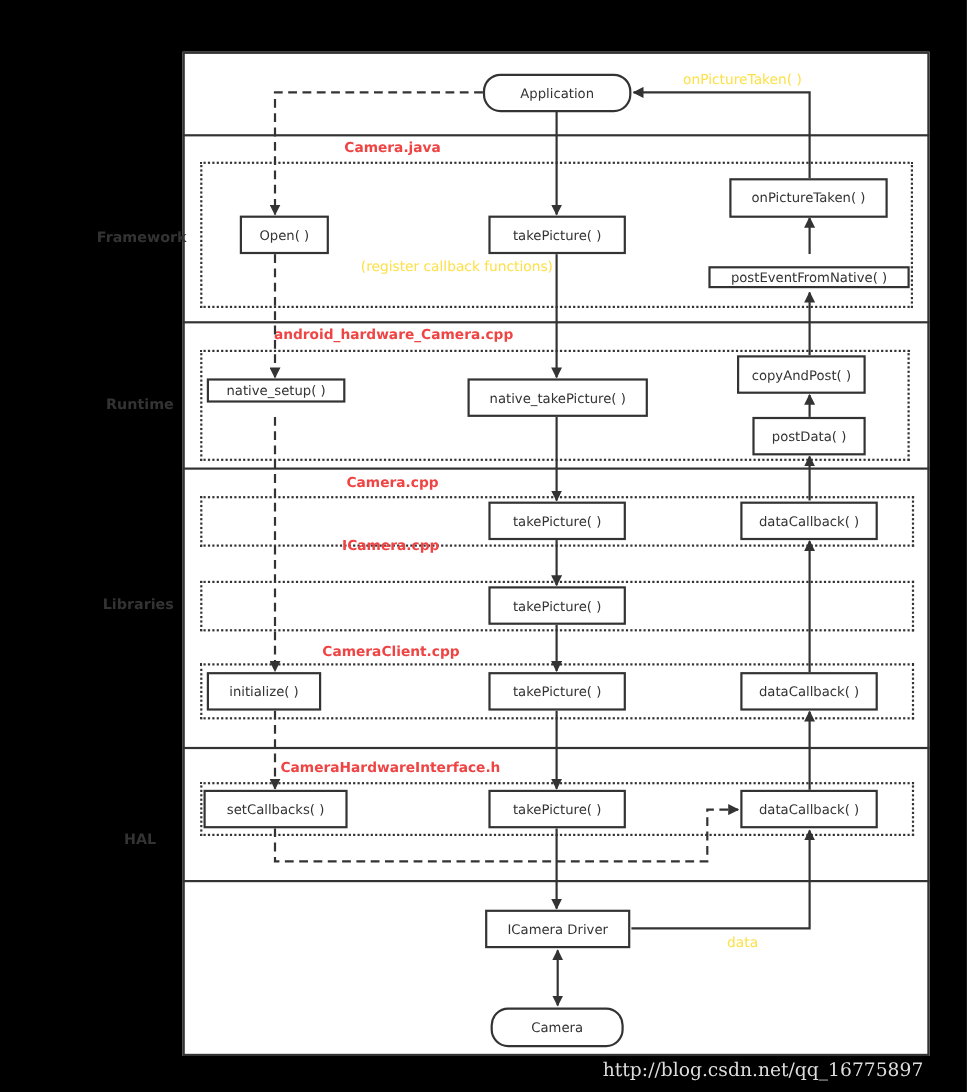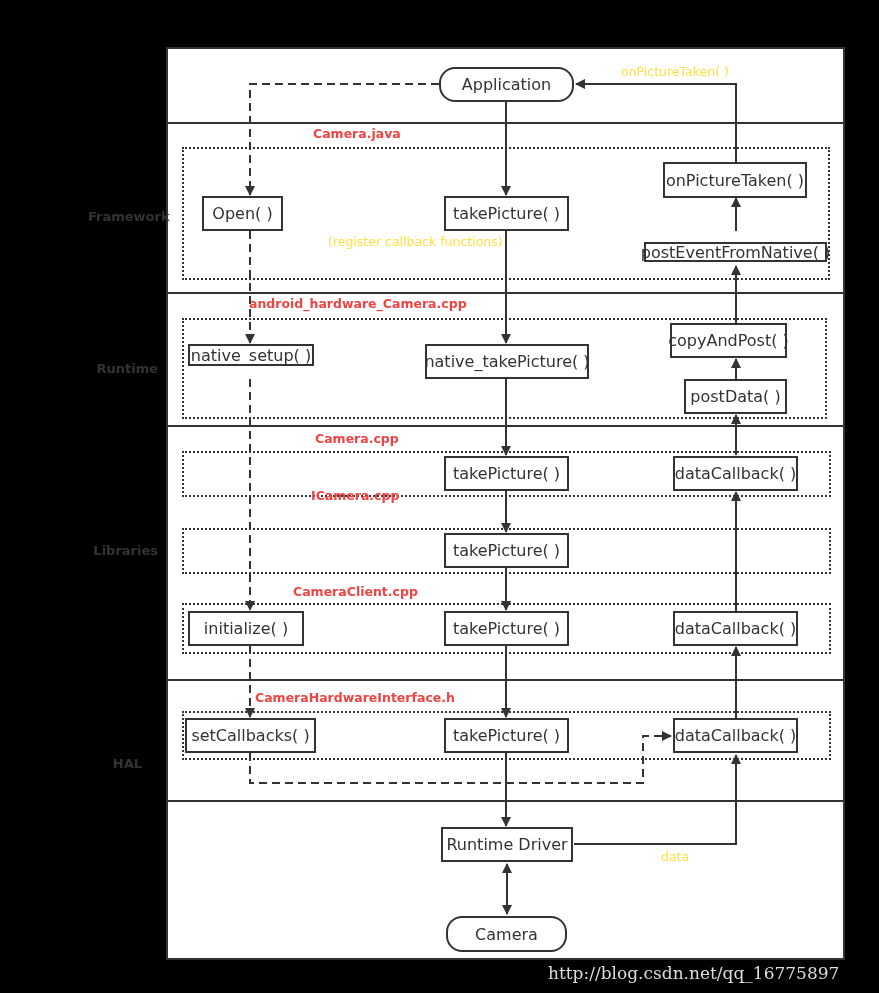--- a/index.html
+++ b/index.html
@@ -5,21 +5,21 @@
   html, body { margin:0; padding:0; }
   body { width:879px; height:993px; background:#000; position:relative; overflow:hidden;
          font-family:"DejaVu Sans","Liberation Sans",sans-serif; }
   .canvas { position:absolute; left:166px; top:47px; width:679px; height:913px;
             background:#fff; border:2px solid #333; box-sizing:border-box; }
   .hline { position:absolute; left:166px; width:679px; height:2px; background:#333; }
   .layer-label { position:absolute; color:#333; font-weight:bold; font-size:13px; text-align:right; width:80px; }
   .group { position:absolute; border:2px dotted #333; box-sizing:border-box; }
   .group-title { position:absolute; font-weight:bold; font-size:12.5px; color:#ef4444; white-space:nowrap; }
   .node { position:absolute; border:2px solid #333; background:#fff; box-sizing:border-box;
-          display:flex; align-items:center; justify-content:center; font-size:16px; color:#333; white-space:nowrap; }
+          display:flex; align-items:center; justify-content:center; font-size:12px; color:#333; white-space:nowrap; }
   .node.round { border-radius:16px; }
   .note { position:absolute; font-size:12.5px; color:#fde047; white-space:nowrap; }
   .watermark { position:absolute; font-family:"DejaVu Serif","Liberation Serif",serif; font-size:17px; color:#ddd; white-space:nowrap; }
   svg.links { position:absolute; left:0; top:0; }
 </style>
 </head>
 <body>
 
 <div class="canvas"></div>
 <div class="hline" style="top:122px"></div>
@@ -85,41 +85,41 @@
     <path d="M736,380 V359" marker-end="url(#ah)"></path>
     <path d="M736,323 V266" marker-end="url(#ah)"></path>
     <path d="M736,231 V198" marker-end="url(#ah)"></path>
     <path d="M736,162 V84 H576" marker-end="url(#ah)"></path>
   </g>
 </svg>
 
 <div class="node round" style="left:439px;top:67px;width:135px;height:35px">Application</div>
 <div class="note" style="left:621px;top:64px">onPictureTaken( )</div>
 
-<div class="node" style="left:202px;top:196px;width:81px;height:35px">Open( )</div>
+<div class="node" style="left:218px;top:196px;width:81px;height:35px">Open( )</div>
 <div class="node" style="left:444px;top:196px;width:125px;height:35px">takePicture( )</div>
 <div class="note" style="left:328px;top:234px">(register callback functions)</div>
 <div class="node" style="left:663px;top:162px;width:144px;height:36px">onPictureTaken( )</div>
 <div class="node" style="left:644px;top:242px;width:183px;height:20px">postEventFromNative( )</div>
 
 <div class="node" style="left:188px;top:344px;width:126px;height:22px">native_setup( )</div>
 <div class="node" style="left:425px;top:344px;width:164px;height:35px">native_takePicture( )</div>
 <div class="node" style="left:670px;top:323px;width:117px;height:35px">copyAndPost( )</div>
 <div class="node" style="left:684px;top:379px;width:103px;height:35px">postData( )</div>
 
 <div class="node" style="left:444px;top:456px;width:125px;height:35px">takePicture( )</div>
 <div class="node" style="left:673px;top:456px;width:125px;height:35px">dataCallback( )</div>
 
 <div class="node" style="left:444px;top:533px;width:125px;height:35px">takePicture( )</div>
 
-<div class="node" style="left:188px;top:611px;width:116px;height:35px">initialize( )</div>
+<div class="node" style="left:188px;top:611px;width:104px;height:35px">initialize( )</div>
 <div class="node" style="left:444px;top:611px;width:125px;height:35px">takePicture( )</div>
 <div class="node" style="left:673px;top:611px;width:125px;height:35px">dataCallback( )</div>
 
 <div class="node" style="left:185px;top:718px;width:131px;height:35px">setCallbacks( )</div>
 <div class="node" style="left:444px;top:718px;width:125px;height:35px">takePicture( )</div>
 <div class="node" style="left:673px;top:718px;width:125px;height:35px">dataCallback( )</div>
 
-<div class="node" style="left:441px;top:827px;width:132px;height:35px">Runtime Driver</div>
+<div class="node" style="left:441px;top:827px;width:132px;height:35px">ICamera Driver</div>
 <div class="note" style="left:661px;top:849px">data</div>
 <div class="node round" style="left:446px;top:916px;width:121px;height:36px">Camera</div>
 
 <div class="watermark" style="left:548px;top:963px">http://blog.csdn.net/qq_16775897</div>
 
 </body></html>

